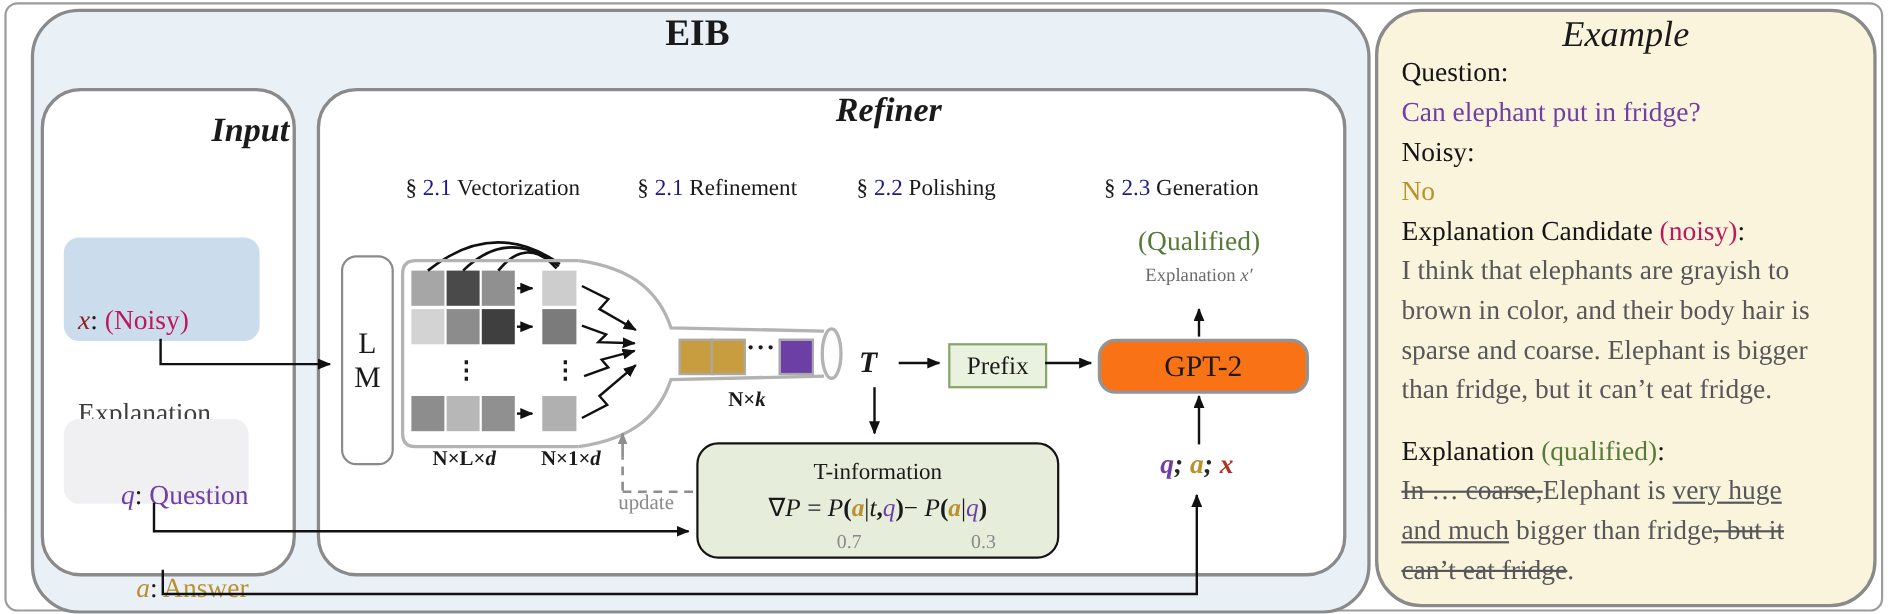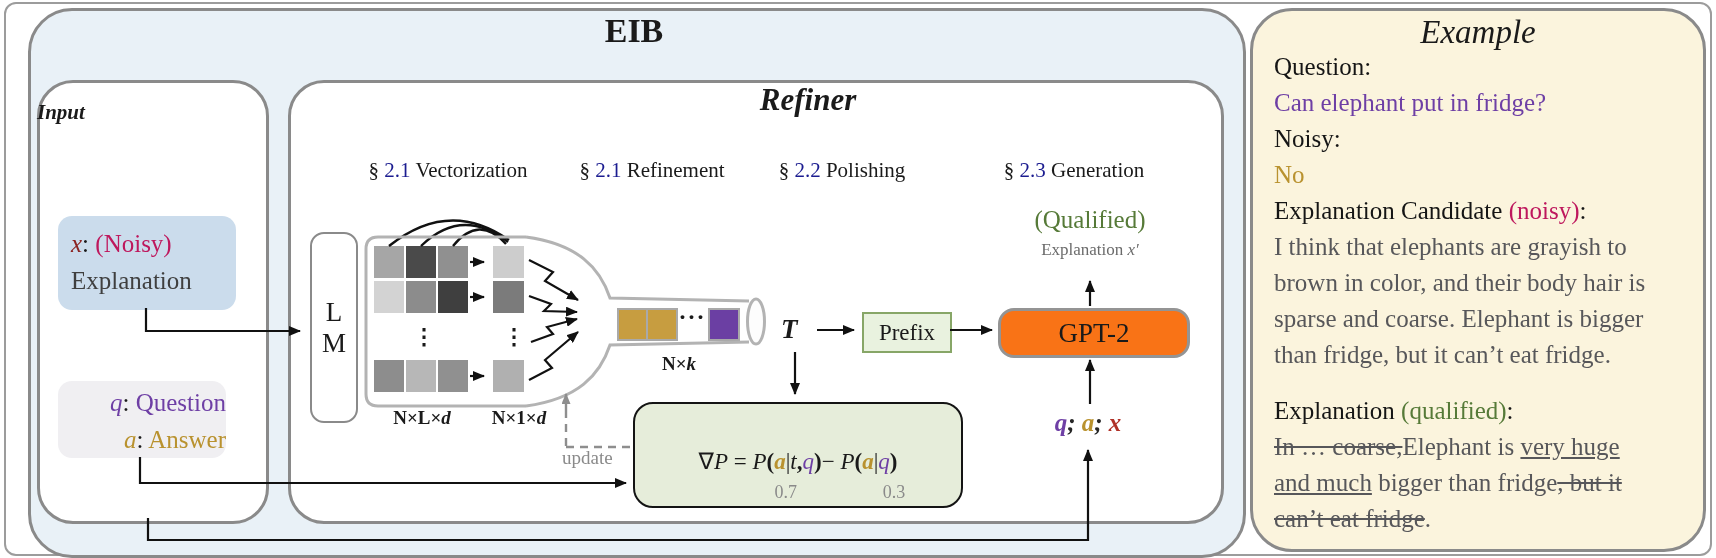--- a/index.html
+++ b/index.html
@@ -3,38 +3,38 @@
 <meta charset="utf-8">
 <style>
   html,body{margin:0;padding:0;background:#fff;}
   #stage{position:relative;width:1716px;height:558px;background:#fff;overflow:hidden;
          font-family:"Liberation Serif",serif;color:#1a1a1a;}
   .abs{position:absolute;}
   #frame{left:4px;top:2px;width:1704px;height:550px;border:2px solid #9c9c9c;border-radius:12px;}
   #eib{left:28px;top:8px;width:1212px;height:544px;background:#e9f1f7;border:3px solid #8a8a8a;border-radius:44px;}
   #eib-title{left:28px;top:12px;width:1212px;text-align:center;font-size:34px;font-weight:bold;}
   #input-box{left:37px;top:80px;width:226px;height:438px;background:#fff;border:3px solid #8a8a8a;border-radius:36px;}
-  #input-title{left:37px;top:100px;width:226px;text-align:left;font-size:21px;font-weight:bold;font-style:italic;}
+  #input-title{left:37px;top:100px;width:226px;text-align:right;font-size:31px;font-weight:bold;font-style:italic;}
   #xbox{left:58px;top:216px;width:178px;height:94px;background:#cbdcec;border-radius:14px;padding:9px 0 0 13px;box-sizing:border-box;}
-  .twoline{font-size:25px;line-height:37px;white-space:nowrap;}
+  .twoline{font-size:25px;line-height:37px;white-space:nowrap;margin-top:48px;}
   #qbox{left:58px;top:381px;width:168px;height:77px;background:#f0eff2;border-radius:14px;padding:3px 0 0 13px;box-sizing:border-box;text-align:right;}
   #refiner-box{left:288px;top:80px;width:930px;height:438px;background:#fff;border:3px solid #8a8a8a;border-radius:36px;}
   #refiner-title{left:708px;top:82px;width:200px;text-align:center;font-size:31px;font-weight:bold;font-style:italic;}
   .sec{position:absolute;top:158px;transform:translateX(-50%);white-space:nowrap;font-size:21px;}
   #lm-box{left:310px;top:232px;width:44px;height:187px;background:#fff;border:2.5px solid #8a8a8a;border-radius:14px;
           display:flex;flex-direction:column;align-items:center;justify-content:center;font-size:27px;line-height:31px;}
   #prefix-box{left:862px;top:312px;width:86px;height:37px;background:#e9f2df;border:2px solid #87a667;
           display:flex;align-items:center;justify-content:center;font-size:23px;}
   #gpt2-box{left:998px;top:308px;width:186px;height:44px;background:#f97316;border:3px solid #949494;border-radius:16px;
           display:flex;align-items:center;justify-content:center;font-size:27px;}
   #tinfo-box{left:633px;top:402px;width:326px;height:102px;background:#e6edda;border:2.5px solid #141414;border-radius:20px;}
   #tinfo-title{left:0;top:12px;width:100%;text-align:center;font-size:21px;position:absolute;}
   #tinfo-formula{left:0;top:44px;width:100%;text-align:center;font-size:23px;position:absolute;white-space:nowrap;}
   .prob{position:absolute;top:78px;width:50px;text-align:center;font-size:18px;color:#8a8a8a;}
-  #prob-left{left:112px;text-align:right;} #prob-right{left:234px;}
+  #prob-left{left:112px;} #prob-right{left:234px;}
   #update-label{left:562px;top:447px;width:70px;font-size:19px;color:#8a8a8a;}
   .dimlabel{position:absolute;width:110px;text-align:center;font-size:19px;white-space:nowrap;}
   #nxl{left:367px;top:407px;} #nx1{left:464px;top:407px;} #nxk{left:624px;top:353px;}
   #t-label{left:781px;top:314px;width:34px;font-size:27px;font-weight:bold;font-style:italic;}
   #qualified{left:960px;top:206px;width:260px;text-align:center;font-size:25px;color:#567a38;}
   #expl-out{left:960px;top:240px;width:260px;text-align:center;font-size:17px;}
   #qax{left:1000px;top:409px;width:176px;text-align:center;font-size:25px;font-weight:bold;font-style:italic;white-space:nowrap;}
   .vdots{position:absolute;font-size:22px;font-weight:bold;line-height:22px;}
   #hdots{left:672px;top:304px;width:40px;text-align:center;font-size:24px;font-weight:bold;letter-spacing:1px;position:absolute;}
   #example-panel{left:1250px;top:8px;width:456px;height:544px;background:#fbf4dd;border:3px solid #8a8a8a;border-radius:42px;box-sizing:border-box;}
@@ -119,20 +119,21 @@
     <span>Prefix</span>
   </div>
   <div id="gpt2-box" class="abs">
     <span>GPT-2</span>
   </div>
   <div id="qualified" class="abs">(Qualified)</div>
   <div id="expl-out" class="abs"><span class="x-y2">Explanation </span><span class="x-y2i">x′</span></div>
   <div id="qax" class="abs"><span class="x-qvb">q</span><span class="x-sepb">; </span><span class="x-av">a</span><span class="x-sepb">; </span><span class="x-xvb">x</span></div>
 
   <div id="tinfo-box" class="abs">
+    <div id="tinfo-title">T-information</div>
     <div id="tinfo-formula"><span class="x-c2">∇</span><span class="x-iv">P</span><span class="x-c2"> = </span><span class="x-iv">P</span><span class="x-bp">(</span><span class="x-av">a</span><span class="x-c2">|</span><span class="x-iv">t</span><span class="x-bp">,</span><span class="x-qv">q</span><span class="x-bp">)</span><span class="x-c2">− </span><span class="x-iv">P</span><span class="x-bp">(</span><span class="x-av">a</span><span class="x-c2">|</span><span class="x-qv">q</span><span class="x-bp">)</span></div>
     <div id="prob-left" class="prob">0.7</div>
     <div id="prob-right" class="prob">0.3</div>
   </div>
   <div id="update-label" class="abs">update</div>
 
   <div id="example-panel" class="abs"></div>
   <div id="example-title" class="abs">Example</div>
   <div id="example-body" class="abs">
       <div class="ex-line"><span class="x-b">Question:</span></div>

